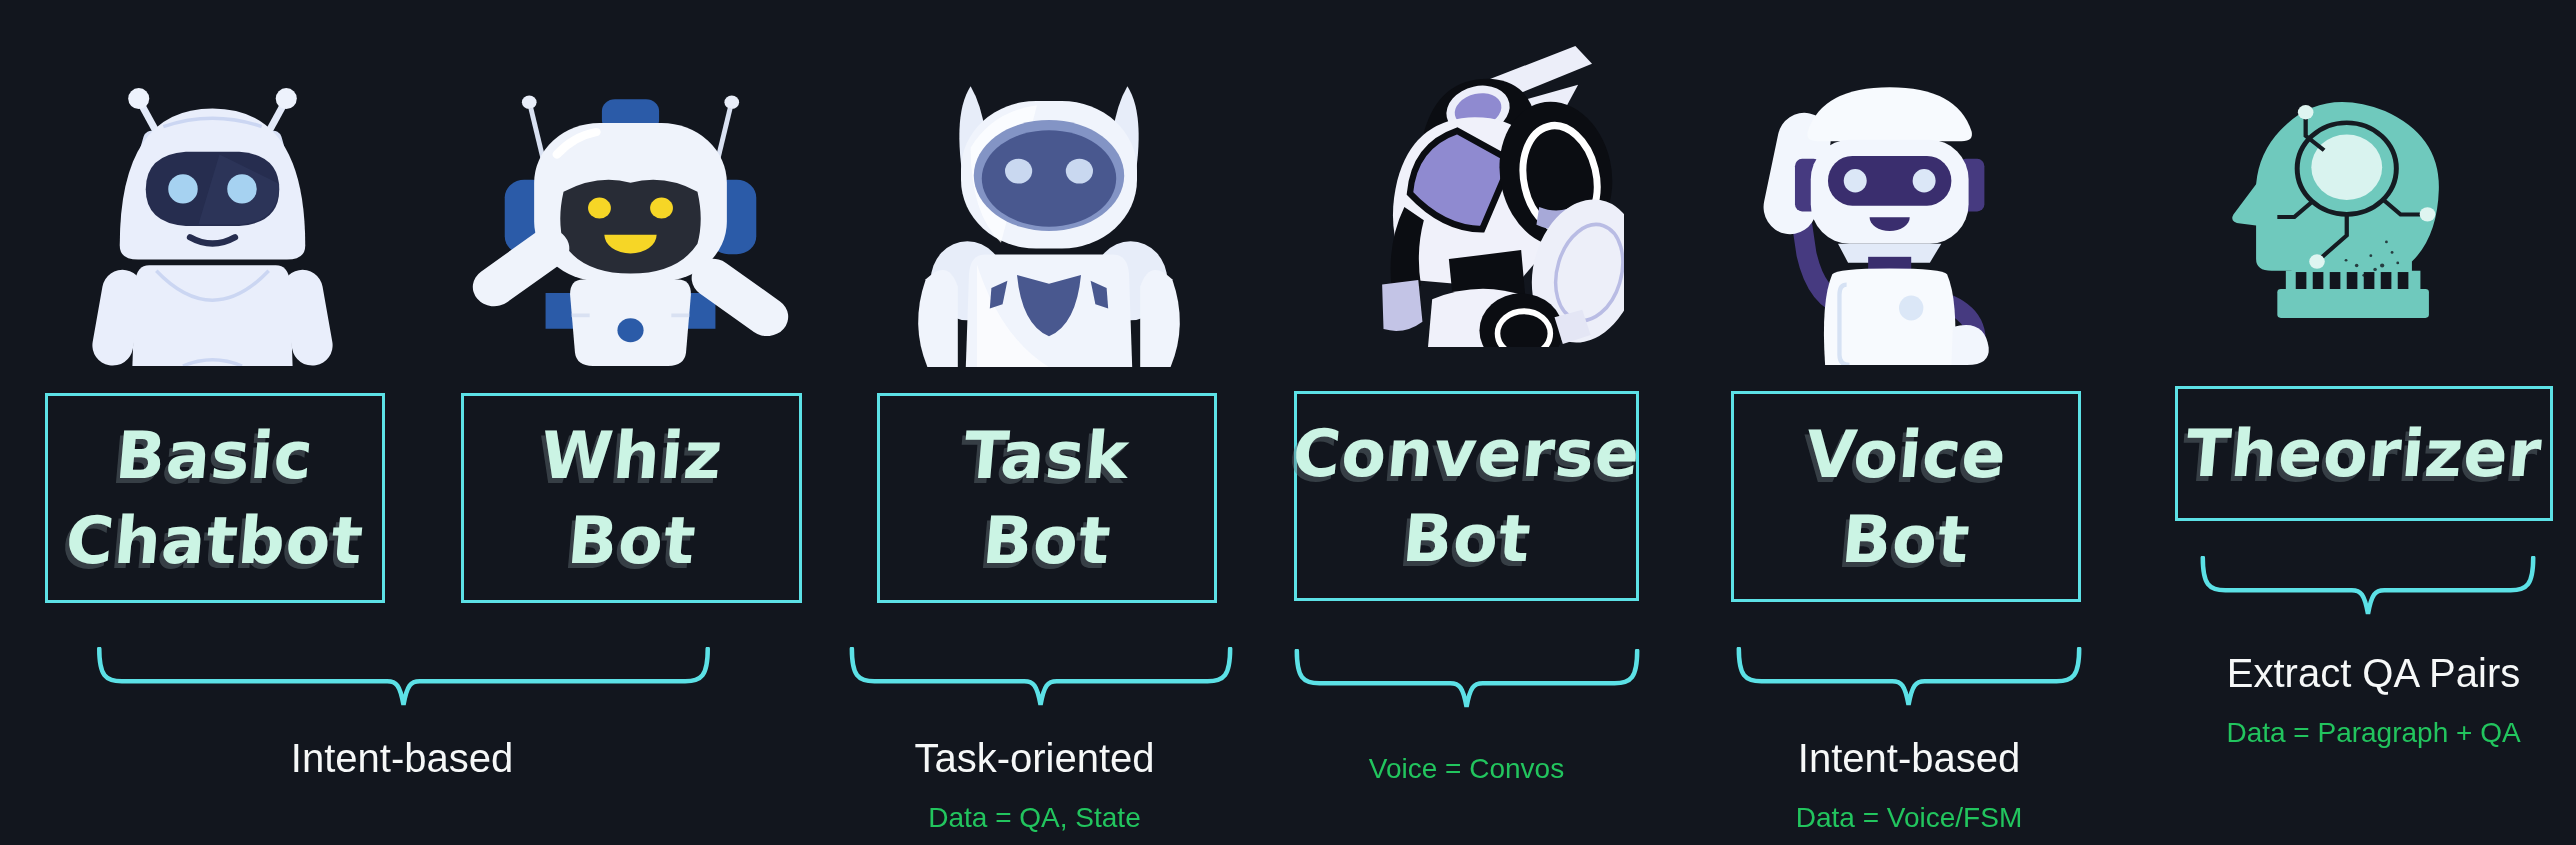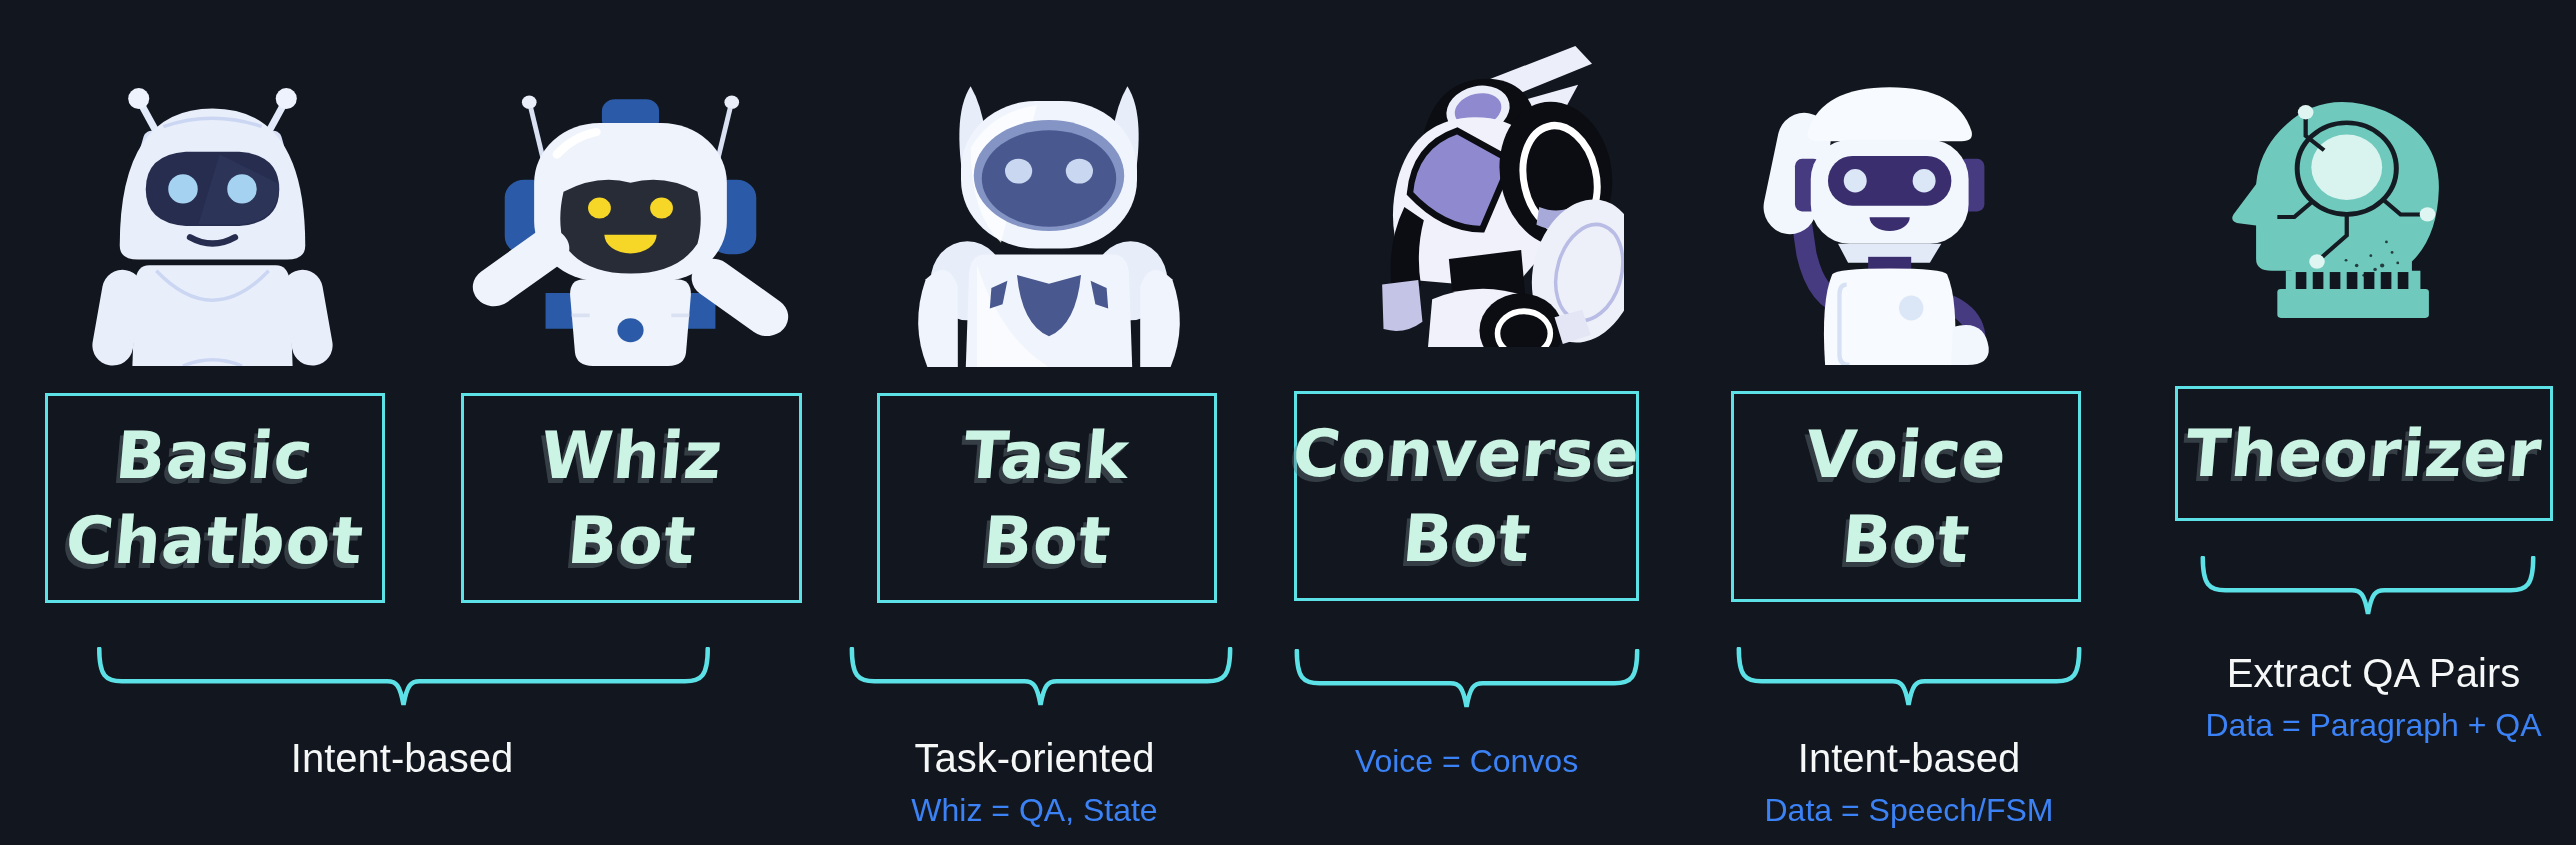--- a/index.html
+++ b/index.html
@@ -15,21 +15,21 @@
   .box-line {
     font-family:"DejaVu Sans","Liberation Sans",sans-serif;
     font-weight:bold; font-size:65px; line-height:85px; color:#CBF4E4;
     transform:skewX(-5deg); letter-spacing:0.9px;
     text-shadow:-3.6px 4.5px 0 rgba(104,118,124,0.42);
     white-space:nowrap;
   }
   .brace { position:absolute; }
   .desc { position:absolute; text-align:center; }
   .desc-line1 { font-size:40px; line-height:52px; color:#F6F8F8; }
-  .desc-line2 { font-size:32px; line-height:52px; color:#3b82f6; margin:0 auto; }
+  .desc-line2 { font-size:28px; line-height:52px; color:#22c55e; margin:8px auto; }
   .desc-line2.wrap { max-width:361px; }
 </style>
 </head>
 <body>
 
 <div class="stage">
 
   <svg class="robot" style="left:79px;top:72px" width="267" height="294" viewBox="0 0 380 420" preserveAspectRatio="none">
     <line x1="118" y1="100" x2="88" y2="45" stroke="#E3EAF9" stroke-width="10"></line>
     <circle cx="85" cy="38" r="15" fill="#EDF2FC"></circle>
@@ -220,30 +220,30 @@
   <svg class="brace" style="left:2200px;top:556px" width="336" height="65" viewBox="0 0 372 72">
     <path d="M3,2 C3,32 10,38 28,38 L168,38 C178,38 182,42 186,64 C190,42 194,38 204,38 L344,38 C362,38 369,32 369,2" stroke="#5CE1E6" stroke-width="5" fill="none" stroke-linecap="round"></path>
   </svg>
 
   <div class="desc" style="left:86px;top:732px;width:632px">
     <div class="desc-line1">Intent-based</div>
   </div>
 
   <div class="desc" style="left:813px;top:732px;width:443px">
     <div class="desc-line1">Task-oriented</div>
-    <div class="desc-line2">Whiz = QA, State</div>
+    <div class="desc-line2">Data = QA, State</div>
   </div>
 
   <div class="desc" style="left:1259px;top:735px;width:415px">
     <div class="desc-line2">Voice = Convos</div>
   </div>
 
   <div class="desc" style="left:1683px;top:732px;width:452px">
     <div class="desc-line1">Intent-based</div>
-    <div class="desc-line2">Data = Speech/FSM</div>
+    <div class="desc-line2">Data = Voice/FSM</div>
   </div>
 
   <div class="desc" style="left:2161px;top:647px;width:425px">
     <div class="desc-line1">Extract QA Pairs</div>
     <div class="desc-line2 wrap">Data = Paragraph + QA</div>
   </div>
 
 </div>
 
 

